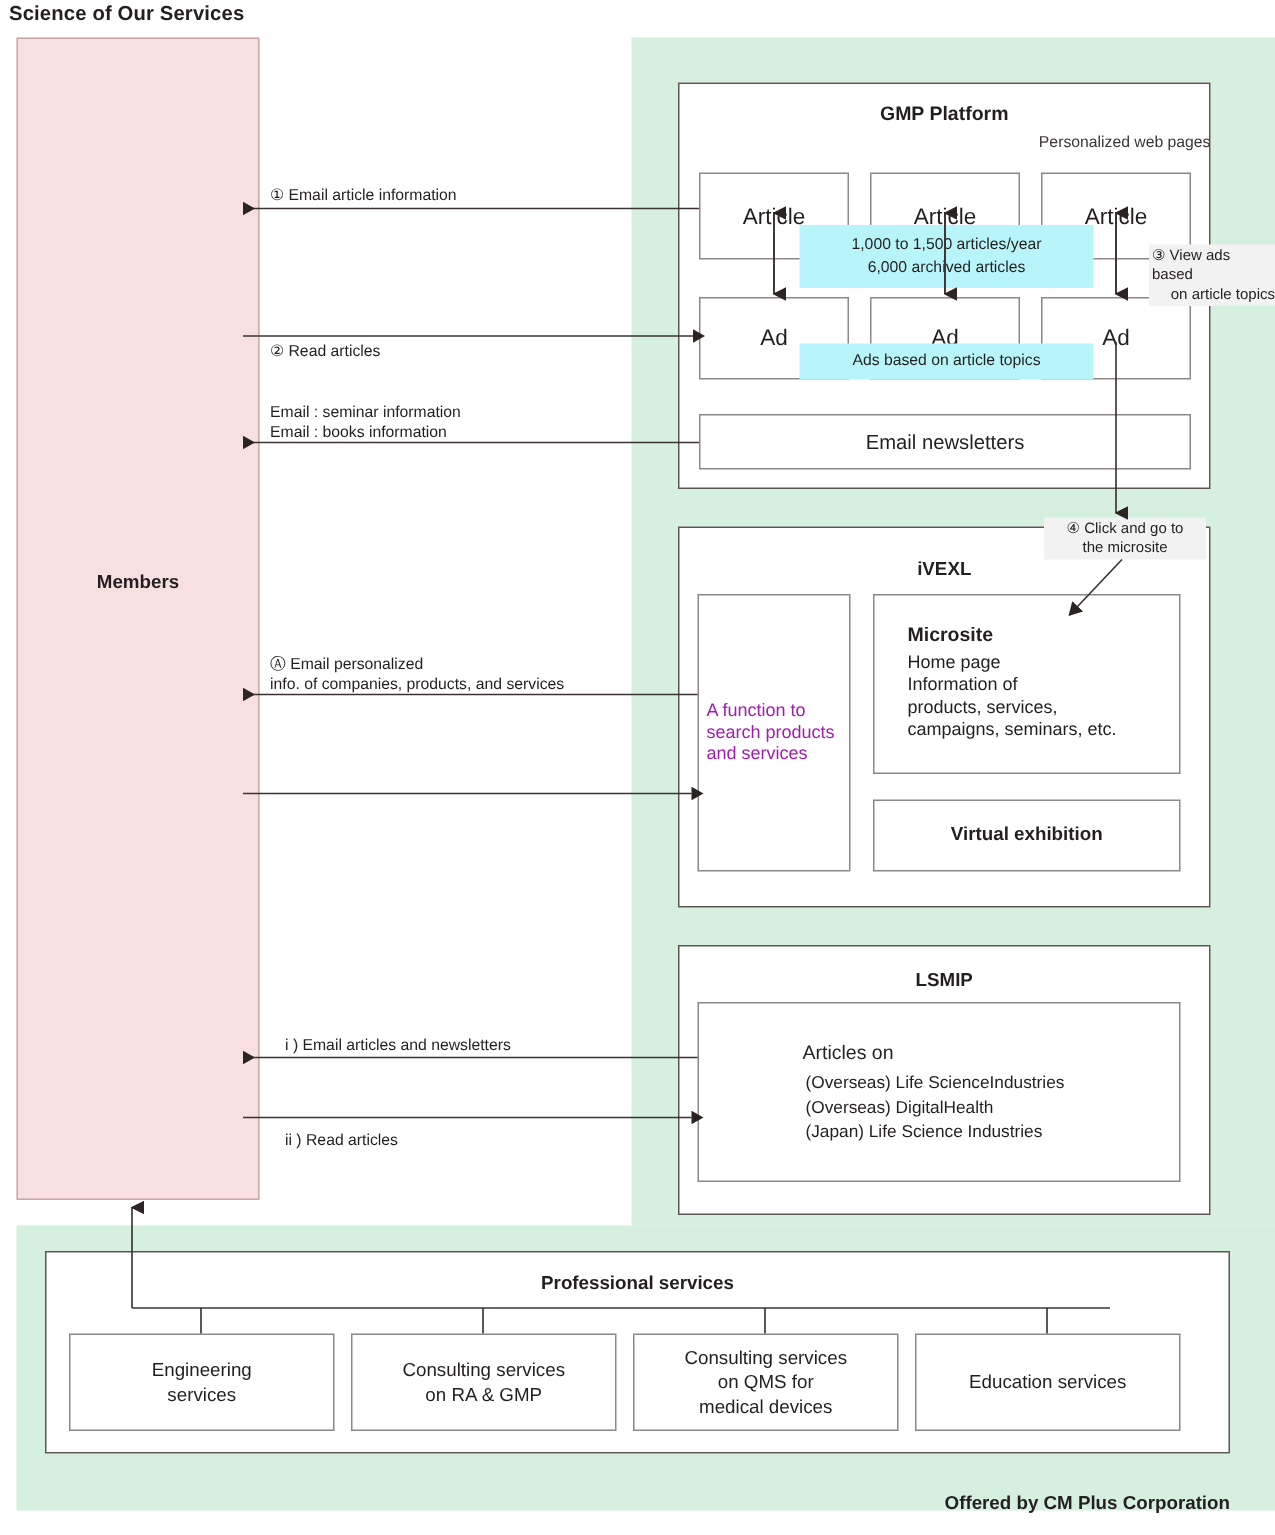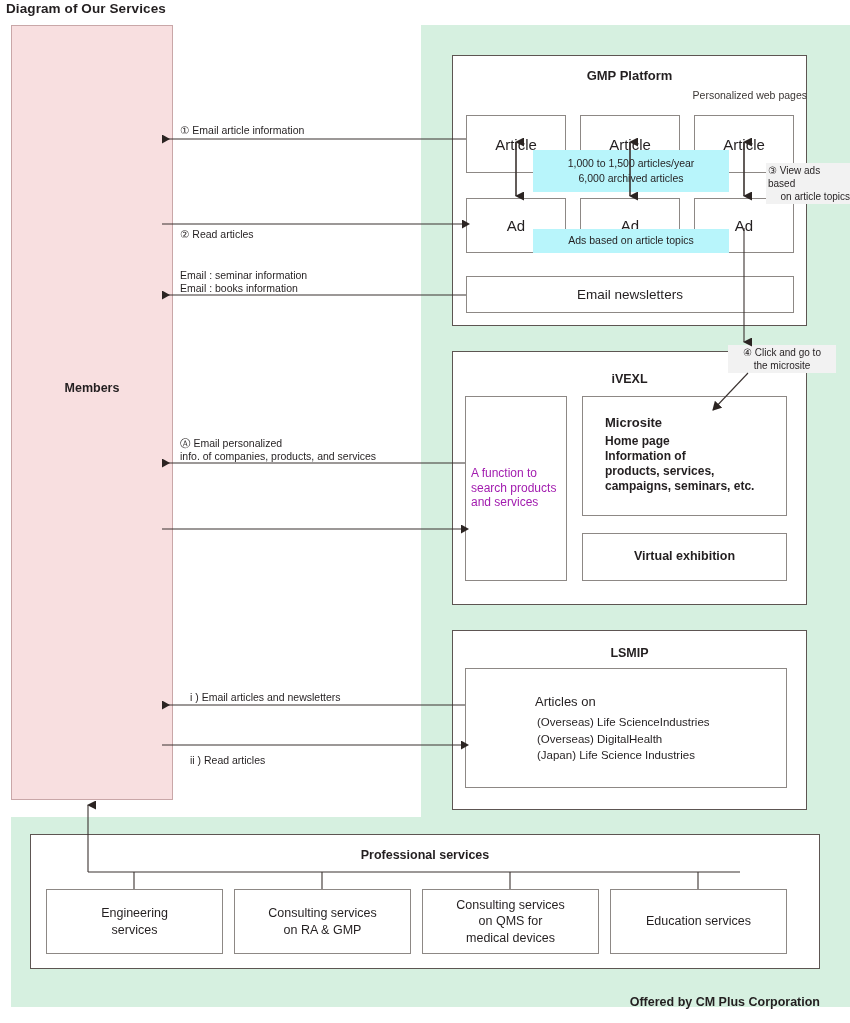--- a/index.html
+++ b/index.html
@@ -157,21 +157,21 @@
   
   .cap{
     font-size:10.5px; color:#231f20; line-height:1.25;
   }
 </style>
 </head>
 <body>
 
 <div id="stage">
 
-  <div class="abs" id="page-title">Diagram of Our Services</div>
+  <div class="abs" id="page-title">Science of Our Services</div>
 
   <div class="abs region-green-top"></div>
   <div class="abs region-green-bottom"></div>
   <div class="abs region-pink"></div>
   <div class="abs" id="members-label">Members</div>
 
   <div class="abs obox" id="gmp-box"></div>
   <div class="abs" id="gmp-title">GMP Platform</div>
   <div class="abs" id="gmp-sub">Personalized web pages</div>
 
@@ -199,29 +199,29 @@
   </div>
 
   <div class="abs obox" id="ivexl-box"></div>
   <div class="abs" id="ivexl-title">iVEXL</div>
 
   <div class="abs ibox" id="search-func-box"></div>
   <div class="abs" id="search-func-text">A function to search products and services</div>
 
   <div class="abs ibox" id="microsite-box"></div>
   <div class="abs" id="microsite-title">Microsite</div>
-  <div class="abs" id="microsite-lines" style="white-space:pre-line;font-weight:bold;">Home page
+  <div class="abs" id="microsite-lines" style="white-space:pre-line;">Home page
 Information of
 products, services,
 campaigns, seminars, etc.</div>
 
   <div class="abs ibox" id="virtual-box"></div>
   <div class="abs" id="virtual-label">Virtual exhibition</div>
 
-  <div class="abs callout-white" style="left:728px;top:345px;width:104px;text-align:center;">
+  <div class="abs callout-white" style="left:696px;top:345px;width:104px;text-align:center;">
     <div>④ Click and go to</div>
     <div>the microsite</div>
   </div>
 
   <div class="abs obox" id="lsmip-box"></div>
   <div class="abs" id="lsmip-title">LSMIP</div>
   <div class="abs ibox" id="lsmip-inner"></div>
   <div class="abs" id="lsmip-head">Articles on</div>
   <div class="abs" id="lsmip-list" style="white-space:pre-line;">(Overseas) Life ScienceIndustries
 (Overseas) DigitalHealth

